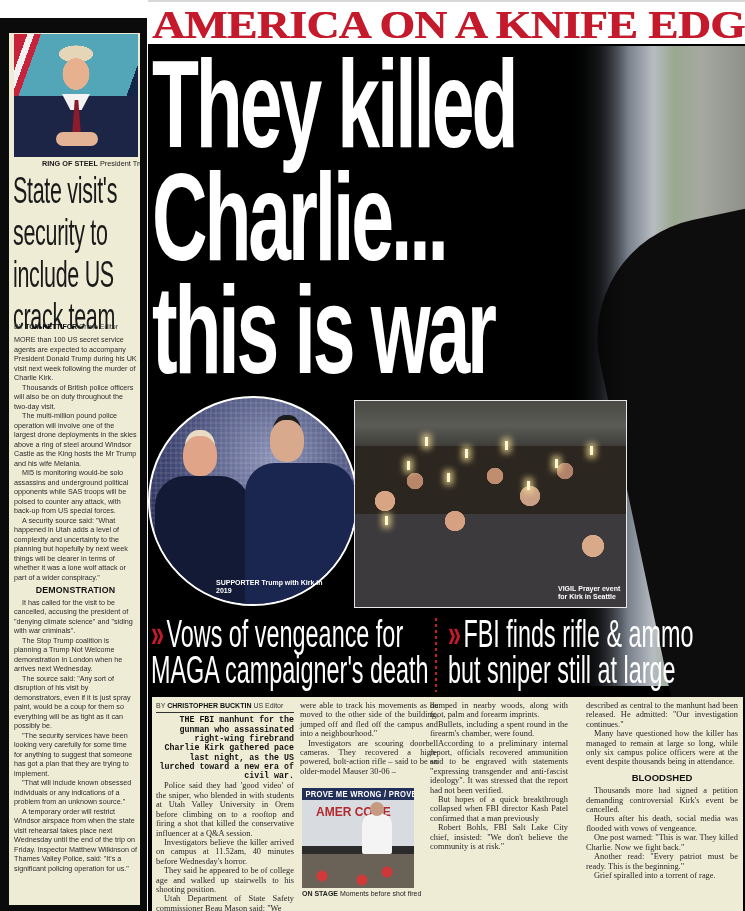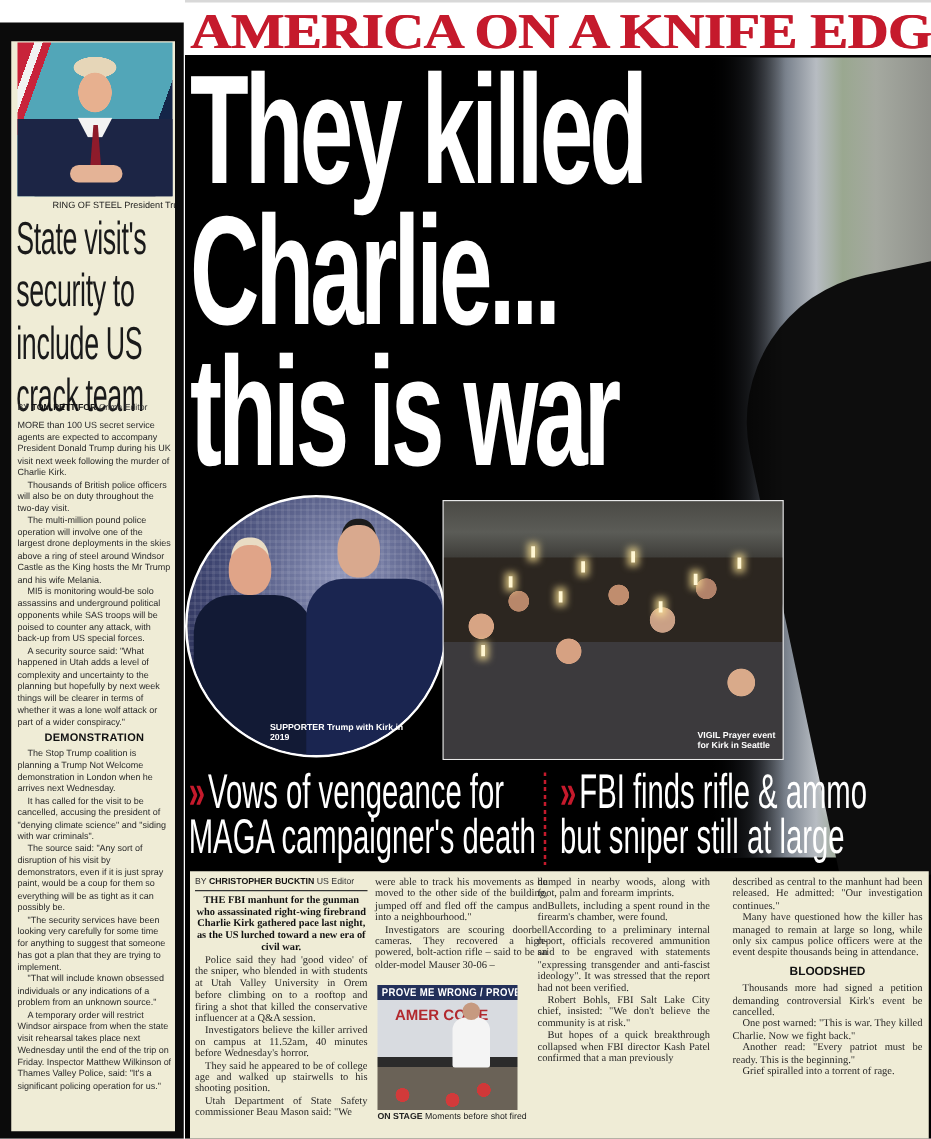--- a/index.html
+++ b/index.html
@@ -36,21 +36,21 @@
     clip-path: polygon(0 0, 100% 0, 70% 100%, 30% 100%);
   }
   .left-photo .hands {
     position: absolute; left: 42px; top: 98px; width: 42px; height: 14px;
     background: #e4b396; border-radius: 10px;
   }
   .left-caption {
     position: absolute; left: 5px; top: 126px; width: 125px;
     font-size: 7.3px; color: #1a1a1a; white-space: nowrap;
   }
-  .left-caption b { font-weight: 400; padding-left: 28px; }
+  .left-caption b { font-weight: 700; padding-left: 28px; }
   .left-headline {
     position: absolute; left: 4px; top: 137px; width: 127px;
     font-family: "Liberation Sans", sans-serif;
     font-size: 37px; line-height: 42px; color: #1a1a1a;
     transform: scaleX(0.58); transform-origin: left top;
     width: 220px; letter-spacing: -0.5px; font-weight: 400;
   }
   .byline {
     position: absolute; left: 5px; top: 290px; width: 125px;
     font-size: 7px; color: #333; white-space: nowrap;
@@ -211,22 +211,22 @@
   .col1 { left: 4px; }
   .col2 { left: 148px; font-family: Liberation Serif, serif; }
   .col3 { left: 278px; }
   .col4 { left: 434px; width: 152px; }
   .col .byline2 {
     font-family: "Liberation Sans", sans-serif; font-size: 7px; color: #333;
     border-bottom: 0.8px solid #333; padding-bottom: 2px; margin-bottom: 2px; white-space: nowrap;
   }
   .col .byline2 b { font-weight: 900; color: #111; }
   .col .intro {
-    font-family: Liberation Serif, serif; font-weight: 900;
-    font-size: 8.3px; line-height: 9.3px; color: #111; text-align: center;
+    font-family: Liberation Mono, monospace; font-weight: 900;
+    font-size: 8.3px; line-height: 9.3px; color: #111; text-align: right;
     margin-bottom: 1px;
   }
   .col h4 {
     font-family: "Liberation Sans", sans-serif; font-weight: 900;
     text-align: center; font-size: 9.5px; color: #111; margin: 6px 0 4px 0;
   }
   .stage-photo {
     position: absolute; left: 150px; top: 91px; width: 112px; height: 100px;
     background:
       radial-gradient(circle 6px at 20px 88px, #d23a3a 0 90%, transparent 95%),
@@ -285,22 +285,22 @@
     <b>TOM PETTIFOR</b>
     <span>Crime Editor</span>
   </div>
   <div class="left-body">
     <p class="first">MORE than 100 US secret service agents are expected to accompany President Donald Trump during his UK visit next week following the murder of Charlie Kirk.</p>
     <p>Thousands of British police officers will also be on duty throughout the two-day visit.</p>
     <p>The multi-million pound police operation will involve one of the largest drone deployments in the skies above a ring of steel around Windsor Castle as the King hosts the Mr Trump and his wife Melania.</p>
     <p>MI5 is monitoring would-be solo assassins and underground political opponents while SAS troops will be poised to counter any attack, with back-up from US special forces.</p>
     <p>A security source said: "What happened in Utah adds a level of complexity and uncertainty to the planning but hopefully by next week things will be clearer in terms of whether it was a lone wolf attack or part of a wider conspiracy."</p>
     <h4>DEMONSTRATION</h4>
+    <p>It has called for the visit to be cancelled, accusing the president of "denying climate science" and "siding with war criminals".</p>
     <p>The Stop Trump coalition is planning a Trump Not Welcome demonstration in London when he arrives next Wednesday.</p>
-    <p>It has called for the visit to be cancelled, accusing the president of "denying climate science" and "siding with war criminals".</p>
     <p>The source said: "Any sort of disruption of his visit by demonstrators, even if it is just spray paint, would be a coup for them so everything will be as tight as it can possibly be.</p>
     <p>"The security services have been looking very carefully for some time for anything to suggest that someone has got a plan that they are trying to implement.</p>
     <p>"That will include known obsessed individuals or any indications of a problem from an unknown source."</p>
     <p>A temporary order will restrict Windsor airspace from when the state visit rehearsal takes place next Wednesday until the end of the trip on Friday. Inspector Matthew Wilkinson of Thames Valley Police, said: "It's a significant policing operation for us."</p>
   </div>
 </div>
 
 <div class="main">
 
   <div class="kicker-bar">
@@ -385,27 +385,28 @@
     </div>
     <div class="stage-caption">
       <b>ON STAGE</b>
       <span>Moments before shot fired</span>
     </div>
 
     <div class="col col3">
       <p class="noind">dumped in nearby woods, along with foot, palm and forearm imprints.</p>
       <p>Bullets, including a spent round in the firearm's chamber, were found.</p>
       <p>According to a preliminary internal report, officials recovered ammunition said to be engraved with statements "expressing transgender and anti-fascist ideology". It was stressed that the report had not been verified.</p>
+      <p>But hopes of a quick breakthrough collapsed when FBI director Kash Patel confirmed that a man previously</p>
       <p>Robert Bohls, FBI Salt Lake City chief, insisted: "We don't believe the community is at risk."</p>
-      <p>But hopes of a quick breakthrough collapsed when FBI director Kash Patel confirmed that a man previously</p>
     </div>
 
     <div class="col col4">
       <p class="noind">described as central to the manhunt had been released. He admitted: "Our investigation continues."</p>
       <p>Many have questioned how the killer has managed to remain at large so long, while only six campus police officers were at the event despite thousands being in attendance.</p>
       <h4>BLOODSHED</h4>
       <p>Thousands more had signed a petition demanding controversial Kirk's event be cancelled.</p>
+      <p>Hours after his death, social media was flooded with vows of vengeance.</p>
       <p>One post warned: "This is war. They killed Charlie. Now we fight back."</p>
       <p>Another read: "Every patriot must be ready. This is the beginning."</p>
       <p>Grief spiralled into a torrent of rage.</p>
     </div>
   </div>
 </div>
 
 </body></html>

